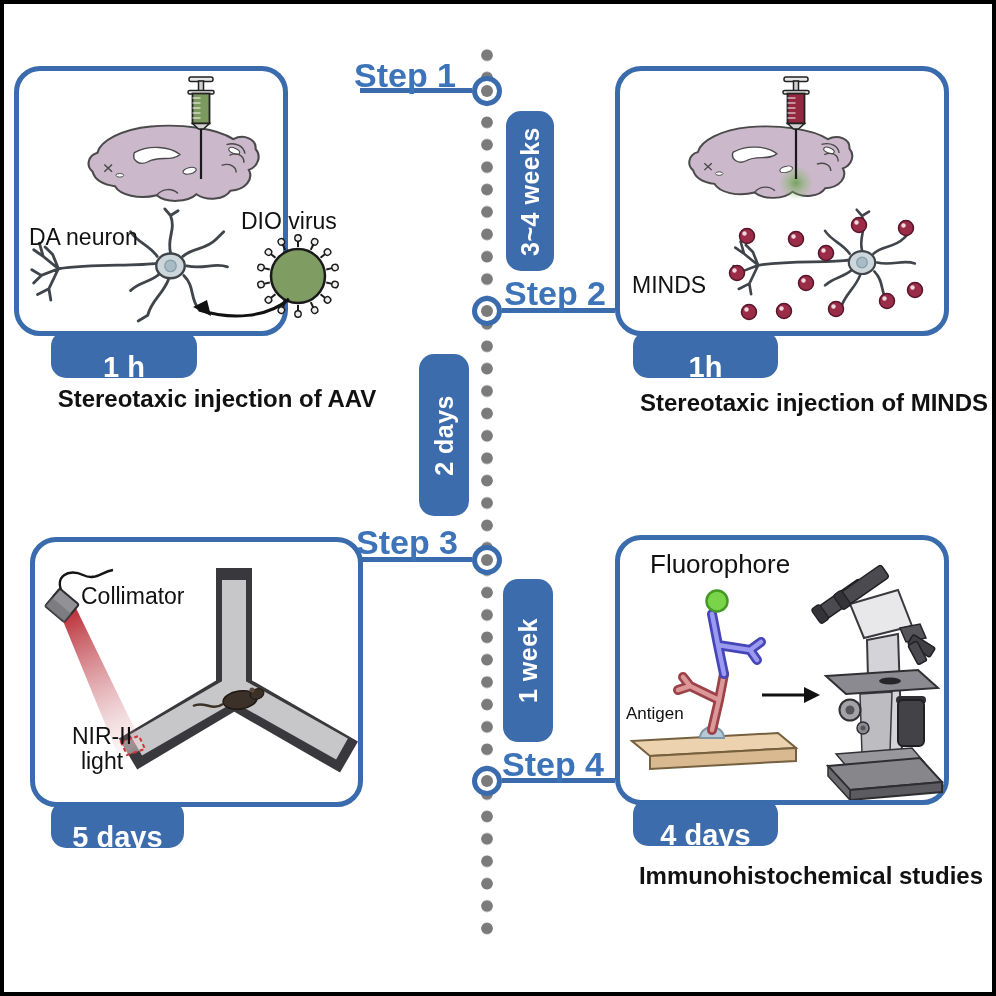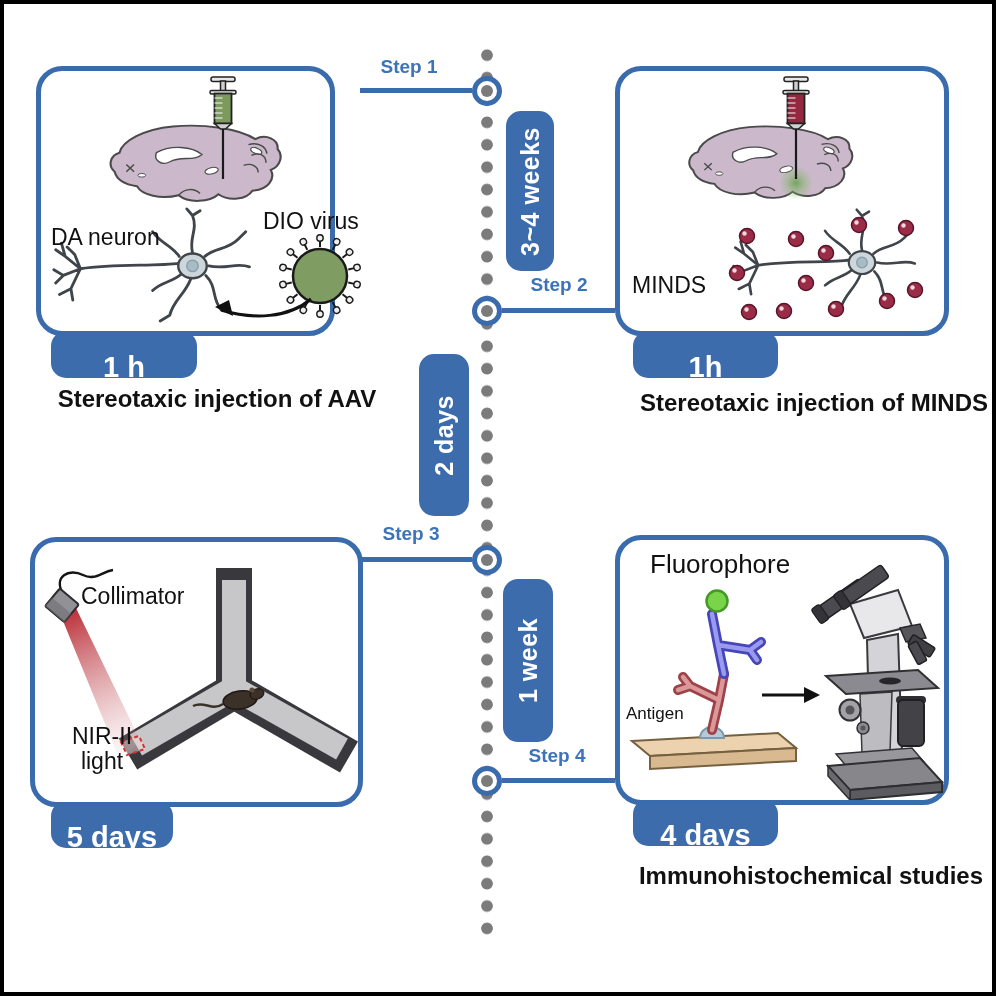--- a/index.html
+++ b/index.html
@@ -8,22 +8,22 @@
          border:4px solid #000;background:#fff;overflow:hidden;}
   
   .dots{position:absolute;left:477px;top:40px;width:12px;height:900px;z-index:1;
         background-image:radial-gradient(circle at 6px 11.2px,#7b7b7b 5.4px,rgba(123,123,123,0) 6.2px);
         background-size:12px 22.4px;background-repeat:repeat-y;}
   .marker{position:absolute;width:20px;height:20px;background:#fff;border:5px solid #3a6cad;
           border-radius:50%;z-index:2;}
   .marker::after{content:"";position:absolute;left:50%;top:50%;width:12px;height:12px;
           margin:-6px 0 0 -6px;background:#7b7b7b;border-radius:50%;}
   .connector{position:absolute;height:5px;background:#3a6cad;z-index:1;}
-  .step-label{position:absolute;font-weight:bold;font-size:19px;color:#3c73b9;z-index:3;
-          width:110px;text-align:center;white-space:nowrap;}
+  .step-label{position:absolute;font-weight:bold;font-size:34px;color:#3c73b9;z-index:3;
+          width:110px;white-space:nowrap;}
   .interval{position:absolute;background:#3d6cad;border-radius:15px;color:#fff;font-weight:bold;
           font-size:25px;display:flex;align-items:center;justify-content:center;z-index:1;}
   .interval span{writing-mode:vertical-rl;transform:rotate(180deg);white-space:nowrap;letter-spacing:.5px;}
   .panel{position:absolute;background:#fff;border:5px solid #3a6cad;border-radius:26px;
           z-index:2;box-sizing:border-box;}
   .panel svg{position:absolute;left:0;top:0;}
   .duration{position:absolute;background:#3d6cad;border-radius:15px;color:#fff;font-weight:bold;
           font-size:29px;text-align:center;z-index:1;box-sizing:border-box;padding-top:20px;}
   .fig-title{position:absolute;font-weight:bold;font-size:24px;color:#111;text-align:center;
           z-index:3;width:400px;white-space:nowrap;}
@@ -60,28 +60,28 @@
   </div>
   <div class="interval" style="left:415px;top:350px;width:50px;height:162px">
     <span>2 days</span>
   </div>
   <div class="interval" style="left:499px;top:575px;width:50px;height:163px">
     <span>1 week</span>
   </div>
 
   <div class="duration" style="left:47px;top:327px;width:146px;height:47px">1 h</div>
   <div class="duration" style="left:629px;top:327px;width:145px;height:47px">1h</div>
-  <div class="duration" style="left:47px;top:797px;width:122px;height:47px">5 days</div>
+  <div class="duration" style="left:47px;top:797px;width:133px;height:47px">5 days</div>
   <div class="duration" style="left:629px;top:795px;width:145px;height:47px">4 days</div>
 
   <div class="fig-title" style="left:13px;top:381px">Stereotaxic injection of AAV</div>
   <div class="fig-title" style="left:610px;top:385px">Stereotaxic injection of MINDS</div>
   <div class="fig-title" style="left:607px;top:858px">Immunohistochemical studies</div>
 
-  <div class="panel" style="left:32px;top:62px;width:299px;height:270px">
+  <div class="panel" style="left:10px;top:62px;width:274px;height:270px">
     <svg width="323" height="260" viewBox="0 0 323 260">
       <defs>
         <g id="brainShape">
           <path d="M12,56 C5,50 7,38 17,35 C20,22 42,9 72,6 C104,3 140,8 157,20 C168,14 181,20 180,31 C186,38 183,50 173,54 C178,64 170,76 154,77 C148,87 130,89 119,81 C110,90 88,91 78,82 C60,87 40,82 35,72 C22,70 14,64 12,56 Z" fill="#cbb9cb" stroke="#4a4a4a" stroke-width="2.2"></path>
           <path d="M55,35 C70,26 92,28 102,37 C94,45 80,38 69,45 C60,50 52,43 55,35 Z" fill="#fff" stroke="#4a4a4a" stroke-width="1.5"></path>
           <ellipse cx="112" cy="55" rx="7" ry="3.5" transform="rotate(-15 112 55)" fill="#fff" stroke="#4a4a4a" stroke-width="1.2"></ellipse>
           <ellipse cx="158" cy="33" rx="6" ry="3" transform="rotate(25 158 33)" fill="#fff" stroke="#4a4a4a" stroke-width="1.2"></ellipse>
           <ellipse cx="40" cy="60" rx="4" ry="2" fill="#fff" stroke="#4a4a4a" stroke-width="1"></ellipse>
           <path d="M150,26 C160,23 168,28 169,36 M153,38 C161,34 168,38 168,46 M145,49 C153,46 160,50 160,57 M78,82 C84,74 94,74 100,80 M24,48 l8,8 M32,48 l-8,8" fill="none" stroke="#4a4a4a" stroke-width="1.5"></path>
         </g>

